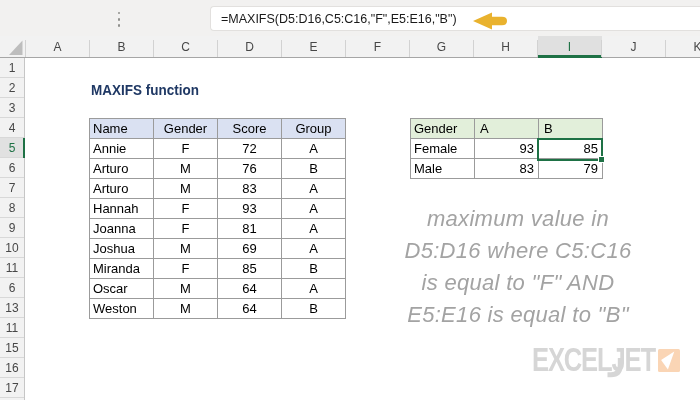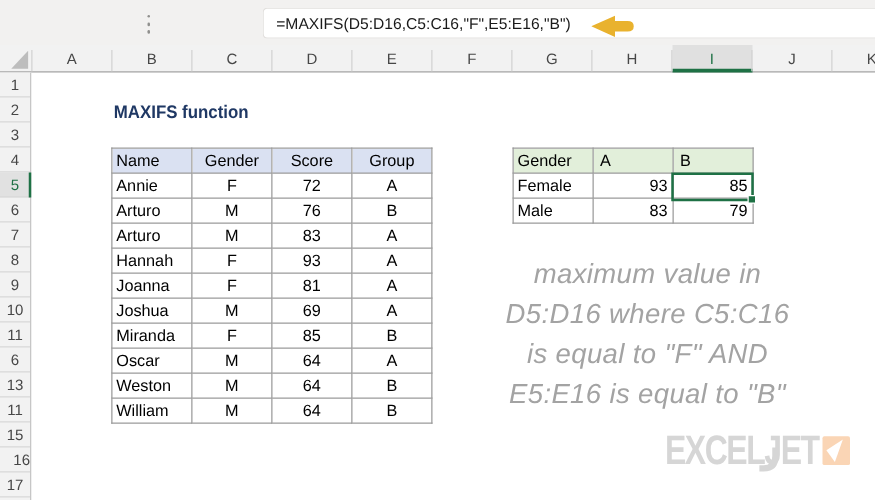--- a/index.html
+++ b/index.html
@@ -101,21 +101,21 @@
       <div class="rowcell" style="top: 100px;">6</div>
       <div class="rowcell" style="top: 120px;">7</div>
       <div class="rowcell" style="top: 140px;">8</div>
       <div class="rowcell" style="top: 160px;">9</div>
       <div class="rowcell" style="top: 180px;">10</div>
       <div class="rowcell" style="top: 200px;">11</div>
       <div class="rowcell" style="top: 220px;">6</div>
       <div class="rowcell" style="top: 240px;">13</div>
       <div class="rowcell" style="top: 260px;">11</div>
       <div class="rowcell" style="top: 280px;">15</div>
-      <div class="rowcell" style="top: 300px; text-align: right;">16</div>
+      <div class="rowcell" style="top: 300px;">16</div>
       <div class="rowcell" style="top: 320px;">17</div>
     </div>
 
   <div class="abs" id="title">MAXIFS function</div>
 
   <table class="lt" style="left:89px;top:118px;width:257px">
     <tbody>
         <tr>
           <td class="hdrblue pad">Name</td>
           <td class="hdrblue ctr">Gender</td>
@@ -165,26 +165,20 @@
           <td class="ctr">B</td>
         </tr>
     <tr>
           <td class="pad">Oscar</td>
           <td class="ctr">M</td>
           <td class="ctr">64</td>
           <td class="ctr">A</td>
         </tr>
     <tr>
           <td class="pad">Weston</td>
-          <td class="ctr">M</td>
-          <td class="ctr">64</td>
-          <td class="ctr">B</td>
-        </tr>
-    <tr>
-          <td class="pad">William</td>
           <td class="ctr">M</td>
           <td class="ctr">64</td>
           <td class="ctr">B</td>
         </tr>
   </tbody>
     </table>
 
   <table class="lt" style="left:410px;top:118px;width:193px">
     <tbody>
         <tr>

